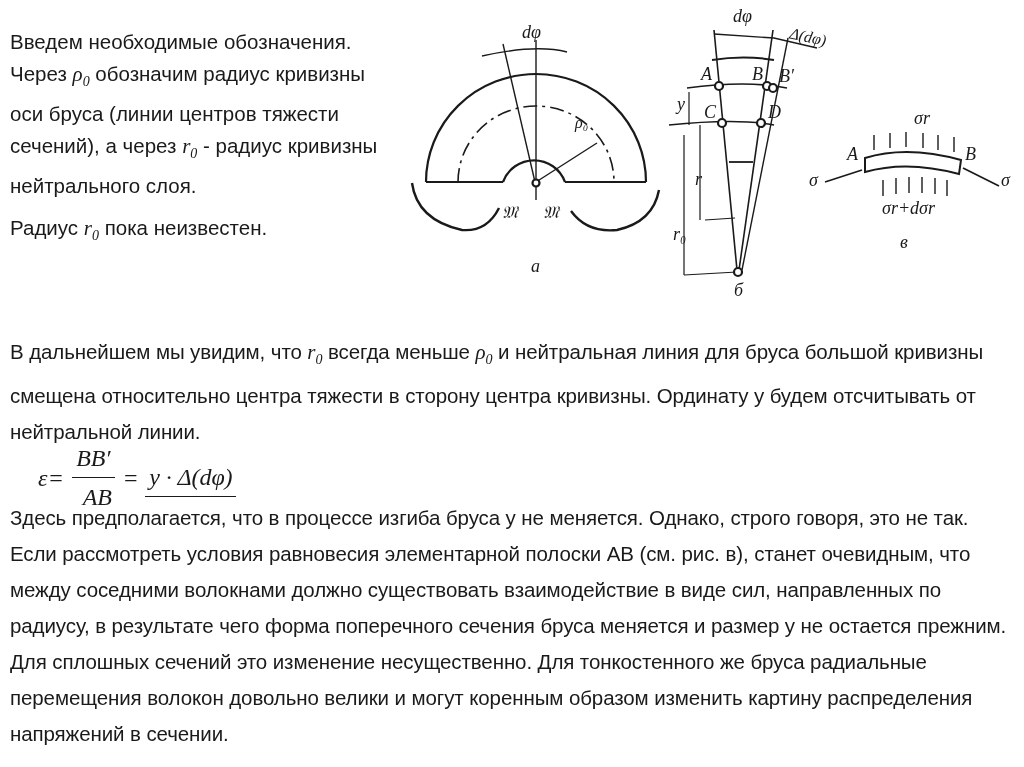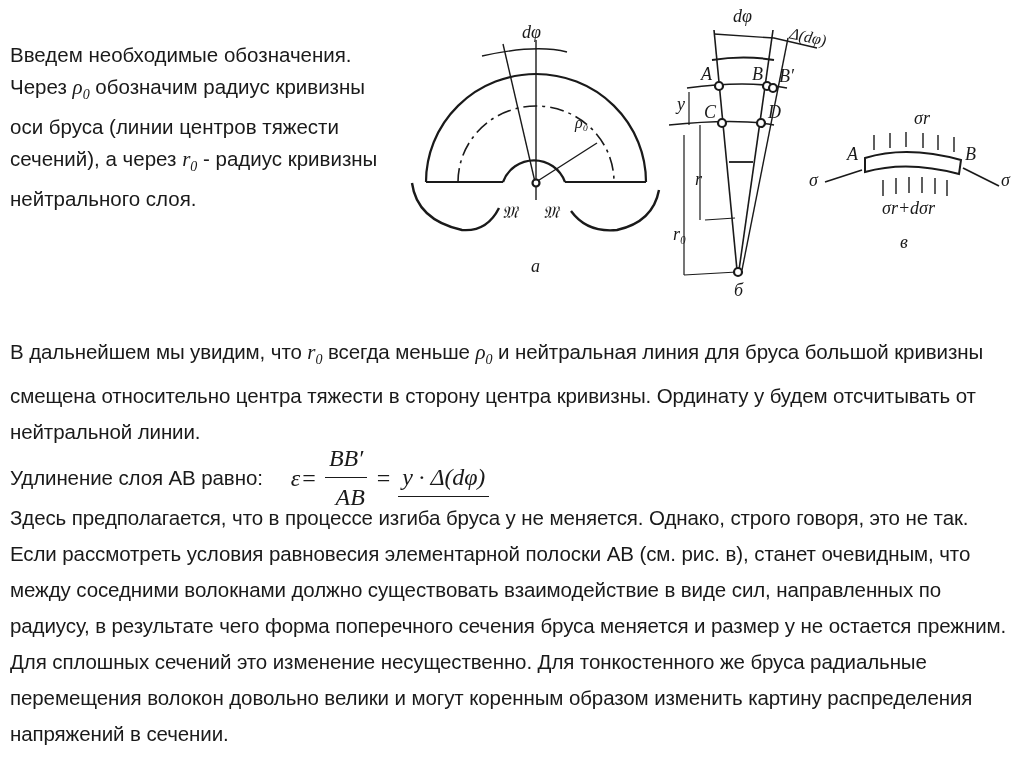--- a/index.html
+++ b/index.html
@@ -1,19 +1,19 @@
 <!DOCTYPE html>
 <html><head>
 <meta charset="utf-8">
 <style>
   html, body { margin:0; padding:0; }
   body { width:1024px; height:767px; background:#ffffff; position:relative; overflow:hidden;
          font-family:"Liberation Sans", sans-serif; color:#1a1a1a; }
   .slide { position:absolute; left:0; top:0; width:1024px; height:767px; }
-  .intro { position:absolute; left:10px; top:26px; width:370px; font-size:20.5px; line-height:32px;margin-top:13px; }
+  .intro { position:absolute; left:10px; top:26px; width:370px; font-size:20.5px; line-height:32px; }
   .intro p { margin:0; }
   .intro .gap { height:10px; }
   .m { font-family:"Liberation Serif", serif; font-style:italic; font-size:21px; }
   .m sub { font-size:14px; font-style:italic; }
   .figure { position:absolute; left:397px; top:0; width:644px; height:300px; }
   .para { position:absolute; left:10px; font-size:20.5px; line-height:36px; width:1010px; letter-spacing:-0.1px; }
   .p2 { top:334px; }
   .p3 { top:440px; display:flex; align-items:center; }
   .p4 { top:500px; }
   .formula { font-family:"Liberation Serif", serif; font-size:24px; display:flex; align-items:center; margin-left:28px; }
@@ -31,20 +31,25 @@
 
   <div class="intro">
     <p>
       <span>Введем необходимые обозначения. Через</span>
       <span class="m"><span>ρ</span><sub>0</sub></span>
       <span>обозначим радиус кривизны оси бруса (линии центров тяжести сечений), а через</span>
       <span class="m"><span>r</span><sub>0</sub></span>
       <span>- радиус кривизны нейтрального слоя.</span>
     </p>
     <div class="gap"></div>
+    <p>
+      <span>Радиус</span>
+      <span class="m"><span>r</span><sub>0</sub></span>
+      <span>пока неизвестен.</span>
+    </p>
   </div>
 
   <div class="figure">
     <svg width="644" height="300" viewBox="380 0 644 300" xmlns="http://www.w3.org/2000/svg">
       <g stroke="#1a1a1a" fill="none" stroke-width="2.2">
 
         <path d="M409 182 A110 108 0 0 1 629 182"></path>
         <path d="M486 182 A33 33 0 0 1 548 182"></path>
         <line x1="409" y1="182" x2="486" y2="182"></line>
         <line x1="548" y1="182" x2="629" y2="182"></line>
@@ -125,21 +130,20 @@
 
   <div class="para p2">
     <span>В дальнейшем мы увидим, что</span>
     <span class="m"><span>r</span><sub>0</sub></span>
     <span>всегда меньше</span>
     <span class="m"><span>ρ</span><sub>0</sub></span>
     <span>и нейтральная линия для бруса большой кривизны смещена относительно центра тяжести в сторону центра кривизны. Ординату y будем отсчитывать от нейтральной линии.</span>
   </div>
 
   <div class="para p3">
-    <span>Удлинение слоя АВ  равно:</span>
     <span class="formula">
       <span class="eps">ε</span>
       <span class="op">=</span>
       <span class="frac">
         <span class="num">BB′</span>
         <span class="den">AB</span>
       </span>
       <span class="op">=</span>
       <span class="frac">
         <span class="num">y · Δ(dφ)</span>

